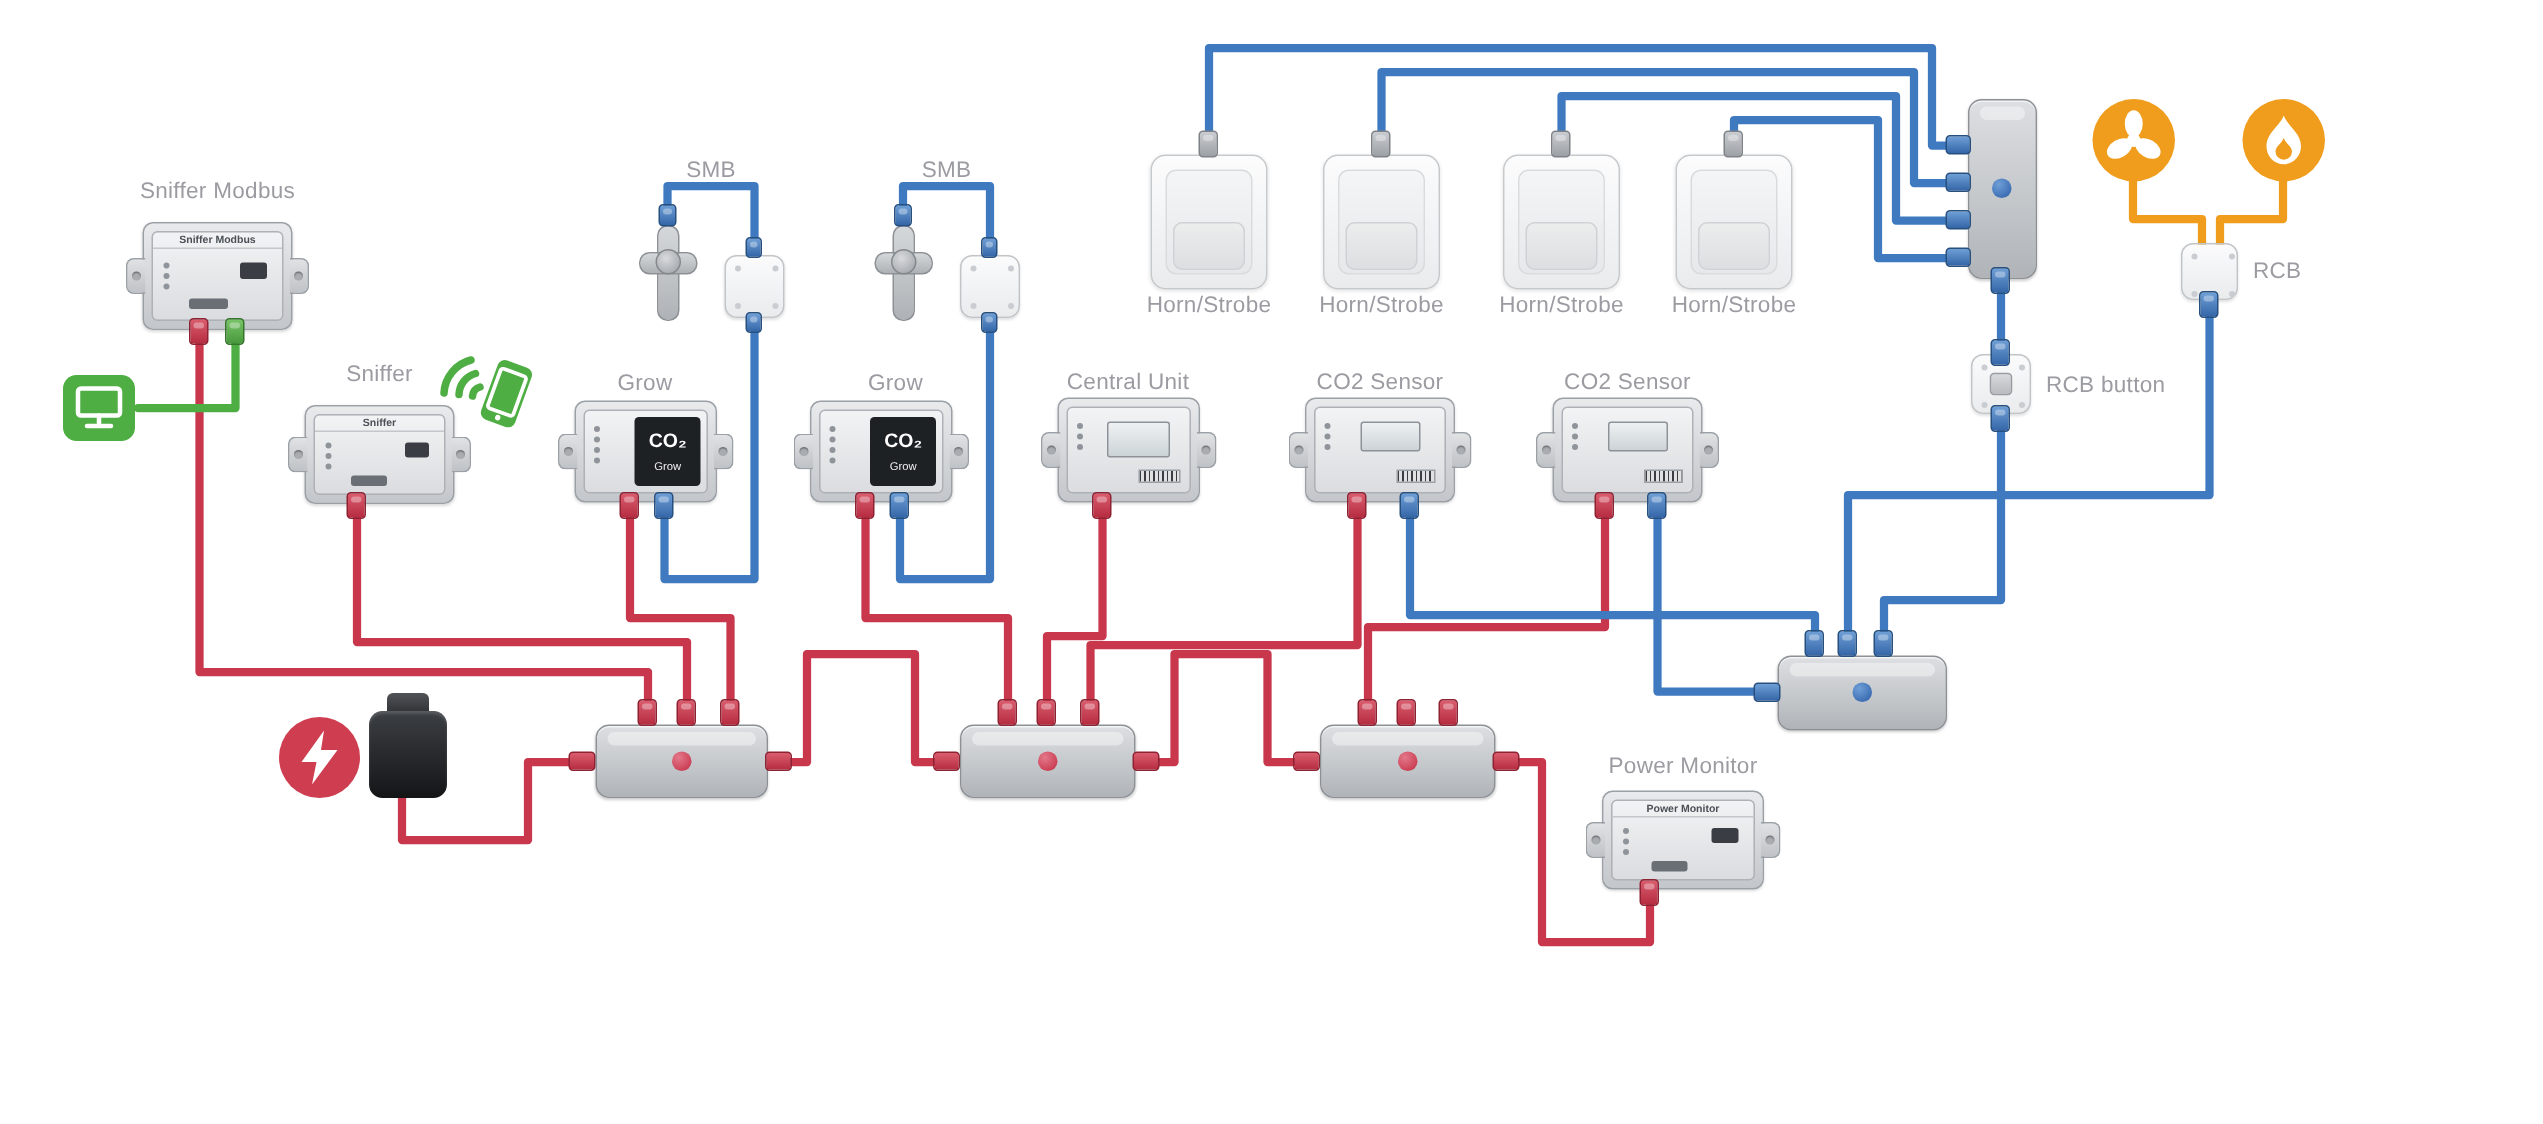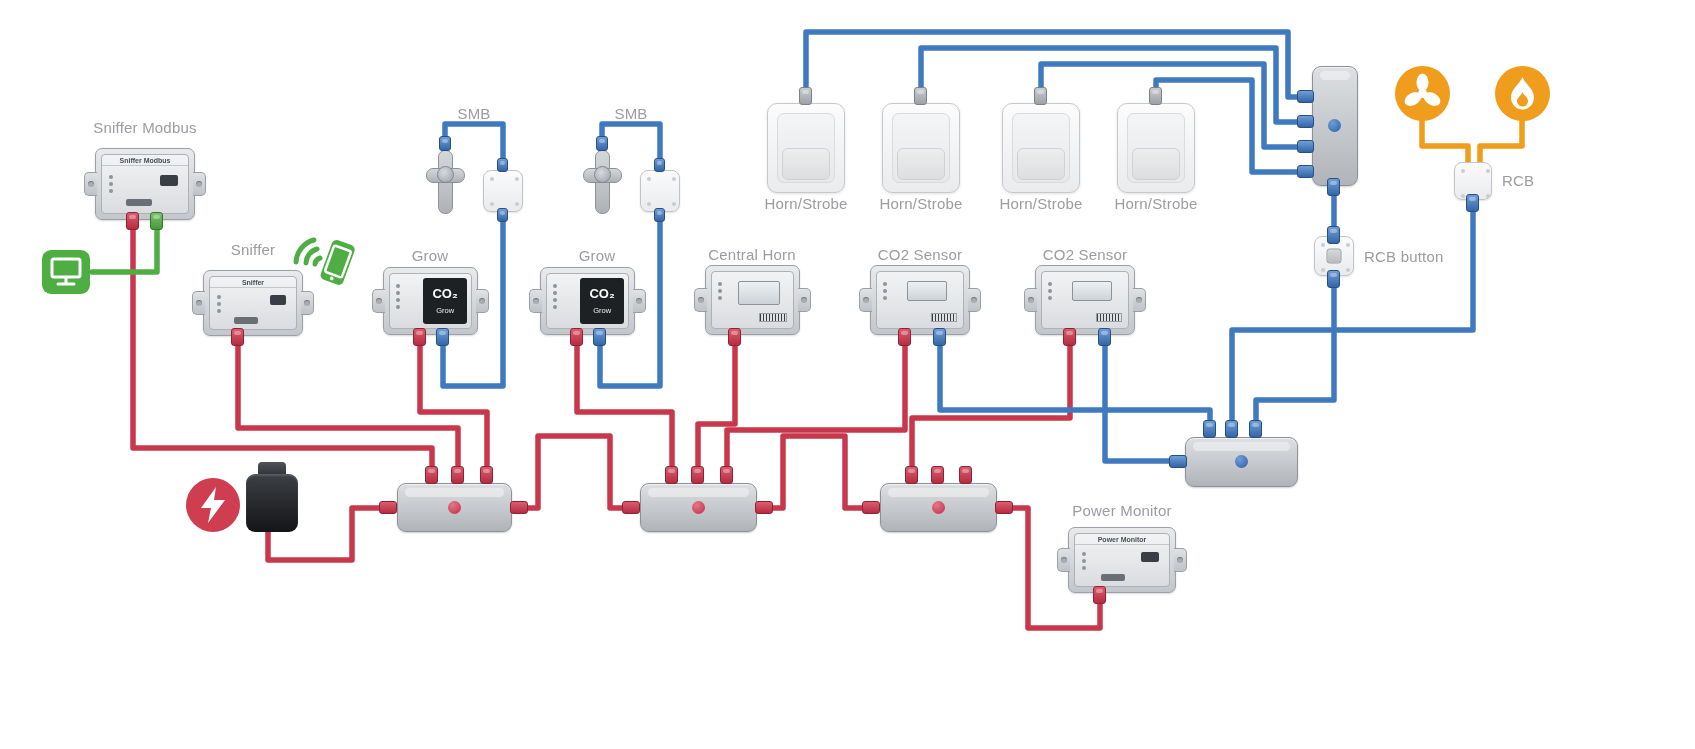--- a/index.html
+++ b/index.html
@@ -90,21 +90,21 @@
     <path class="c-orange" d="M1422,118 L1422,146 L1468,146 L1468,166"></path>
     <path class="c-orange" d="M1522,118 L1522,146 L1480,146 L1480,166"></path>
   </svg>
 
   <div class="label lc" style="left:145px;top:119px">Sniffer Modbus</div>
   <div class="label lc" style="left:253px;top:241px">Sniffer</div>
   <div class="label lc" style="left:474px;top:105px">SMB</div>
   <div class="label lc" style="left:631px;top:105px">SMB</div>
   <div class="label lc" style="left:430px;top:247px">Grow</div>
   <div class="label lc" style="left:597px;top:247px">Grow</div>
-  <div class="label lc" style="left:752px;top:246px">Central Horn</div>
+  <div class="label lc" style="left:752px;top:246px">Central Unit</div>
   <div class="label lc" style="left:920px;top:246px">CO2 Sensor</div>
   <div class="label lc" style="left:1085px;top:246px">CO2 Sensor</div>
   <div class="label lc" style="left:806px;top:195px">Horn/Strobe</div>
   <div class="label lc" style="left:921px;top:195px">Horn/Strobe</div>
   <div class="label lc" style="left:1041px;top:195px">Horn/Strobe</div>
   <div class="label lc" style="left:1156px;top:195px">Horn/Strobe</div>
   <div class="label" style="left:1502px;top:172px">RCB</div>
   <div class="label" style="left:1364px;top:248px">RCB button</div>
   <div class="label lc" style="left:1122px;top:502px">Power Monitor</div>
 

